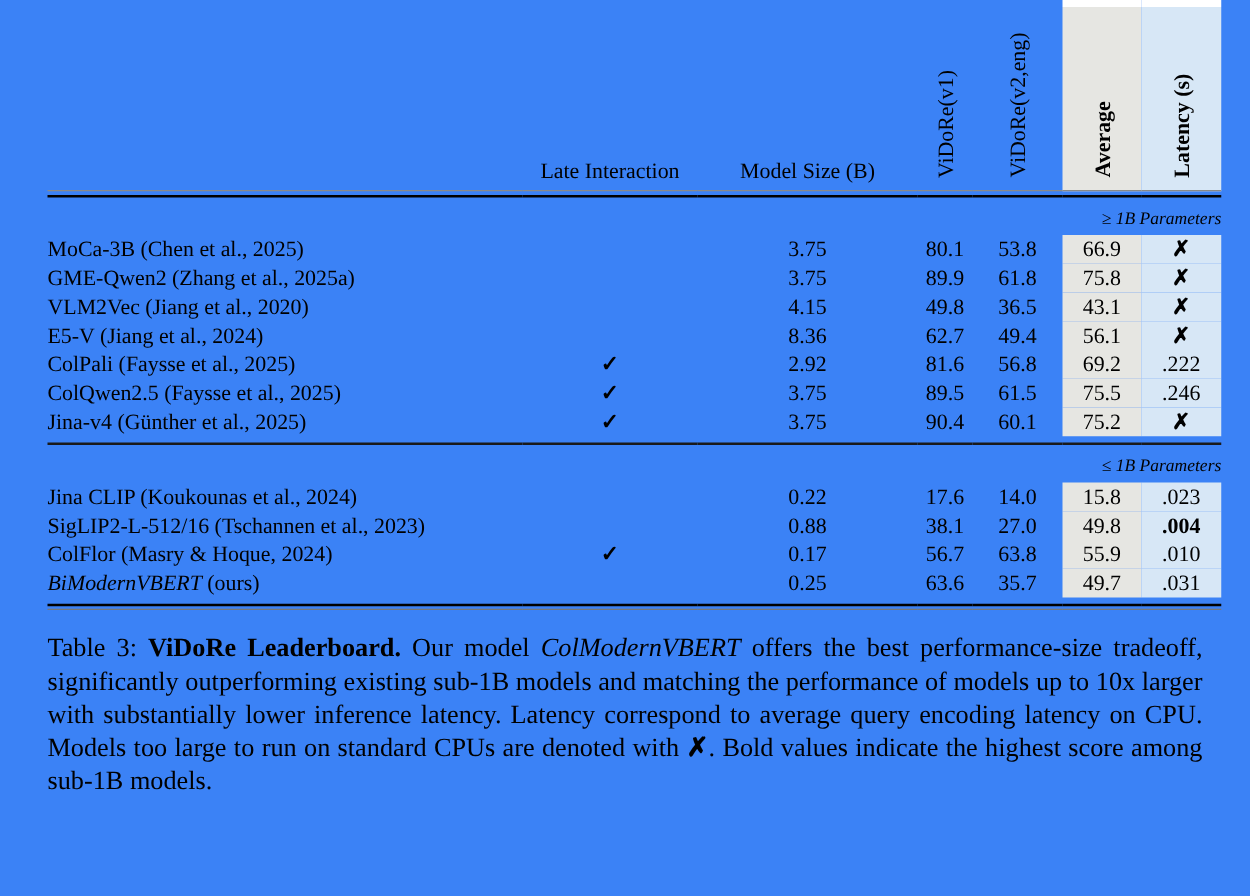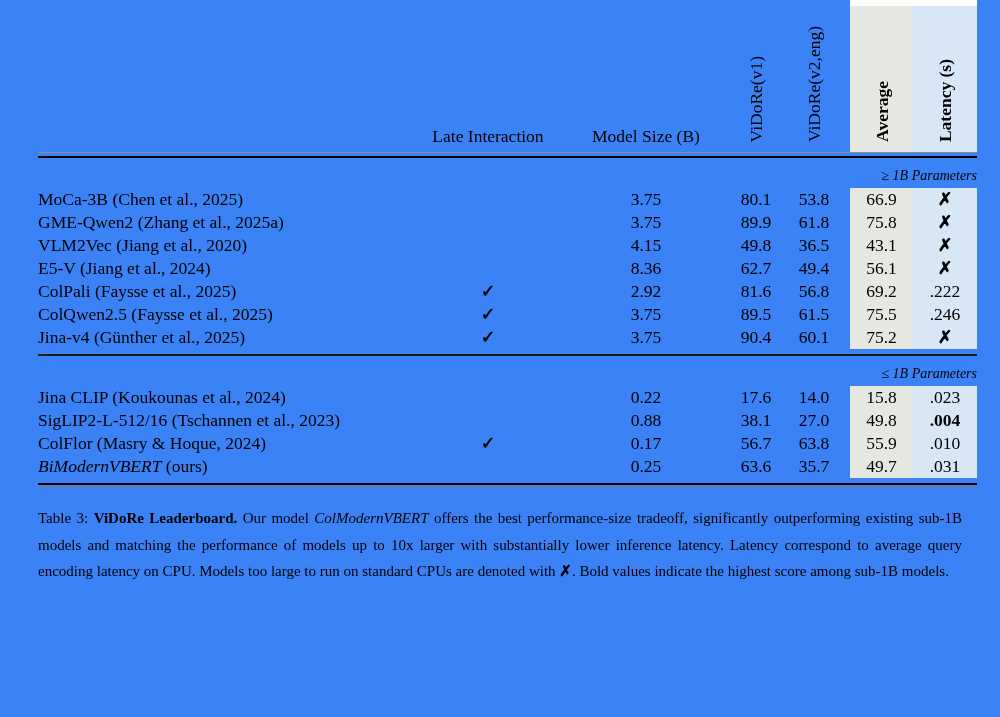--- a/index.html
+++ b/index.html
@@ -78,21 +78,21 @@
   td.c-late{text-align:center;font-weight:700;font-size:18px;}
   td.c-size,td.c-num{text-align:center;margin-top:16px;}
   td.c-avg{text-align:center;background:var(--average_bg);}
   td.c-lat{text-align:center;background:var(--latency_bg);}
   .xmark{font-weight:700;}
 
   
   .caption{
     width:924px;
     margin-top:17px;
-    font-size:15px;
+    font-size:21px;
     line-height:26.5px;
     text-align:justify;
   }
   .seg-r{font-weight:normal;font-style:normal;}
   .seg-b{font-weight:bold;font-style:normal;}
   .seg-i{font-style:italic;font-weight:normal;}
 </style>
 </head>
 <body>
 

